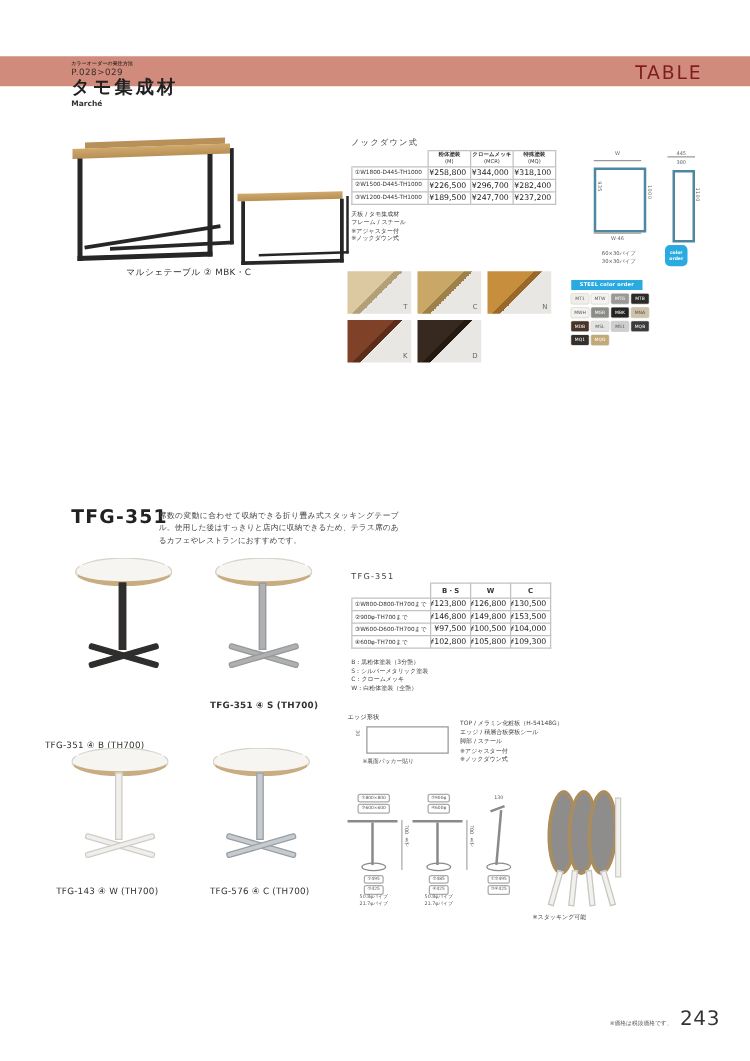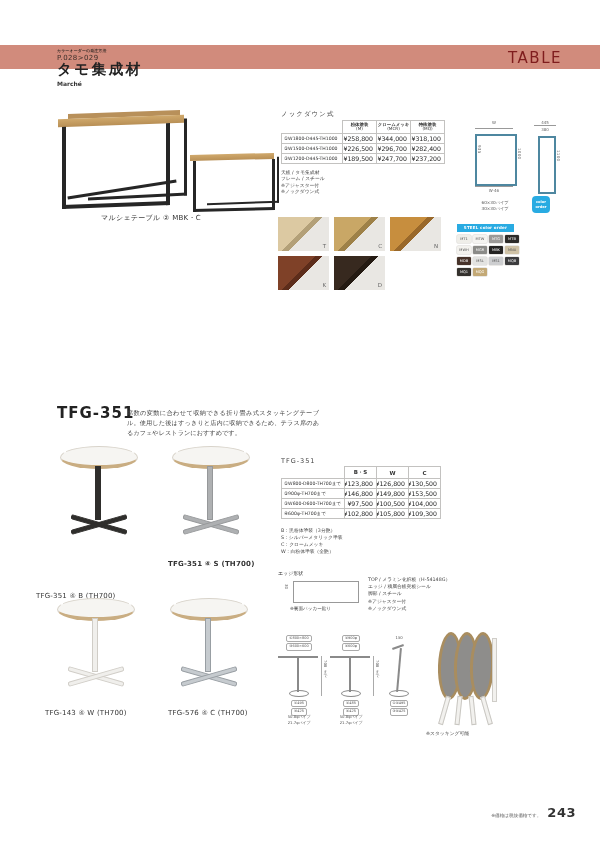--- a/index.html
+++ b/index.html
@@ -113,21 +113,21 @@
   .d1{left:6px;} .d2{left:22px;} .d3{left:38px;}
   .spost{position:absolute;left:60px;top:8px;width:3px;height:62px;background:#f2f1ee;border:1px solid #cfcdc8;}
   .sleg{position:absolute;top:66px;width:3px;height:27px;background:#f2f1ee;border:1px solid #c9c7c2;}
   .sg1{left:10px;transform:rotate(16deg);} .sg2{left:24px;transform:rotate(6deg);}
   .sg3{left:38px;transform:rotate(-6deg);} .sg4{left:52px;transform:rotate(-16deg);}
   .stack-cap{position:absolute;left:150px;top:100px;font-size:4.8px;color:#444;white-space:nowrap;}
 
   
   .footer{position:absolute;right:24px;top:805px;display:flex;align-items:flex-end;gap:6px;}
   .price-note{font-size:4.6px;color:#555;padding-bottom:2px;}
-  .page-num{font-size:13px;color:#333;letter-spacing:.5px;font-weight:bold;}
+  .page-num{font-size:16px;color:#333;letter-spacing:.5px;}
 </style>
 </head>
 <body>
 
 <div class="page">
 
   <div class="topbar">
     <div class="nav">
       <div class="nav-note">カラーオーダーの発注方法</div>
       <div class="nav-pages">P.028&gt;029</div>

